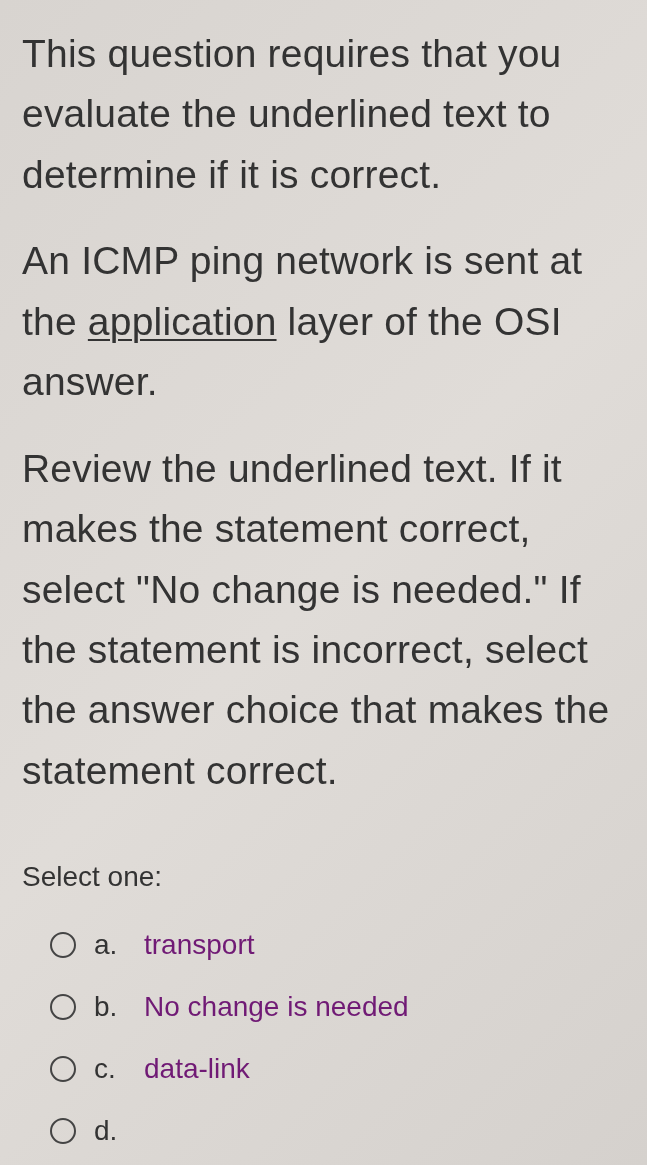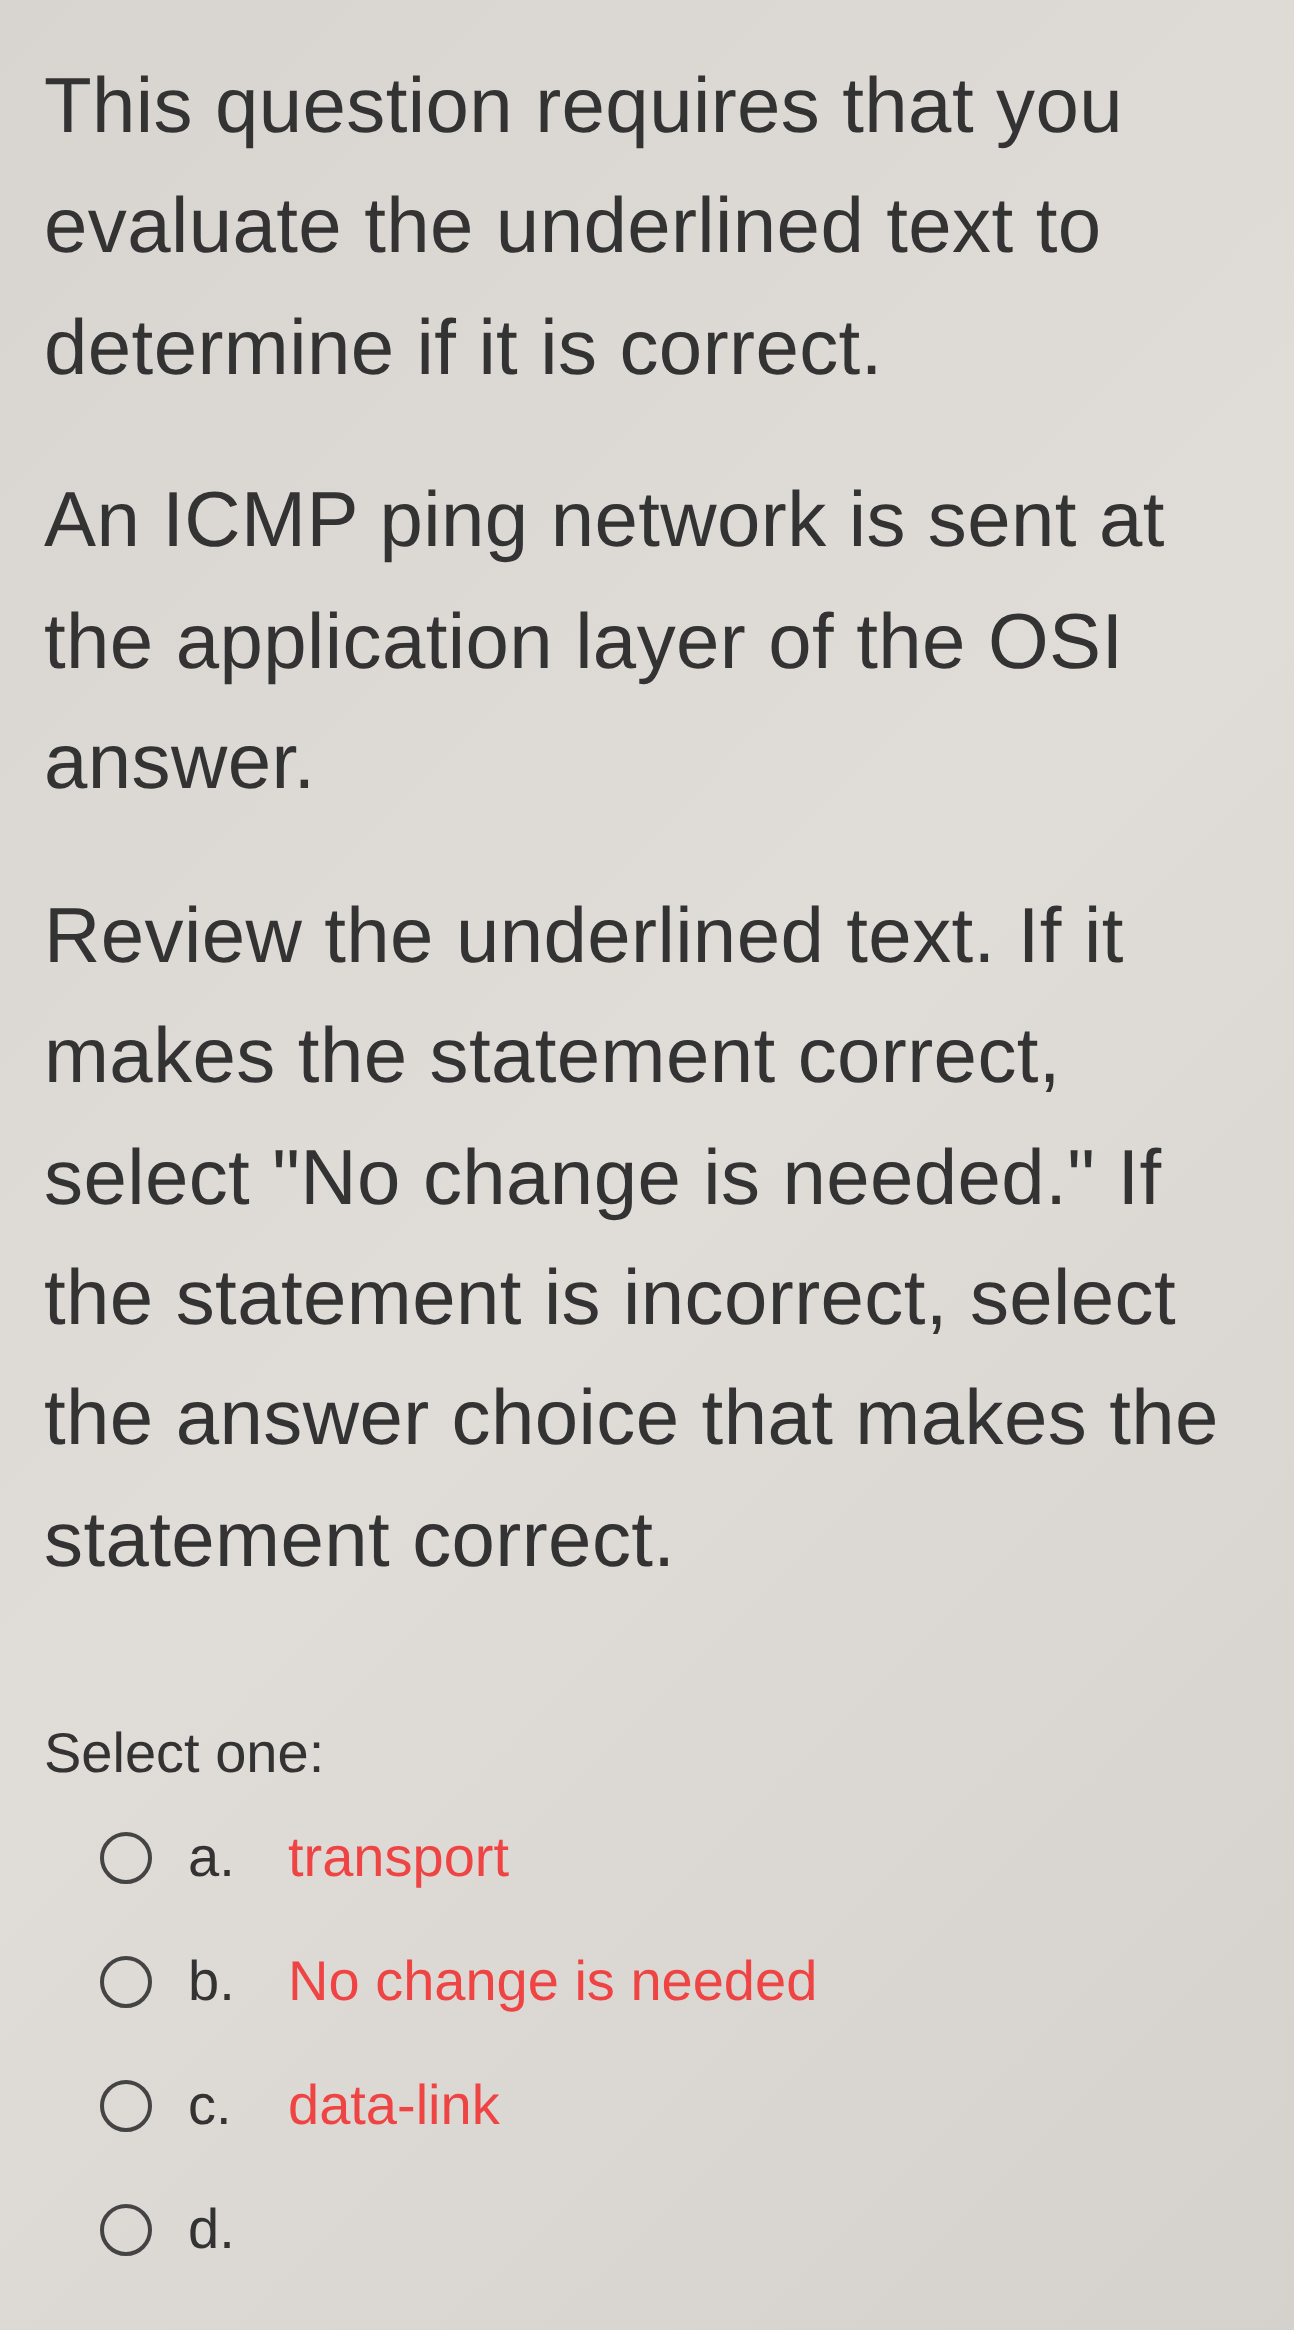--- a/index.html
+++ b/index.html
@@ -18,28 +18,29 @@
       overflow: hidden;
     }
     .question-paragraph {
       font-size: 39px;
       line-height: 1.55;
       color: #333;
       margin-bottom: 26px;
       letter-spacing: 0.2px;
     }
     .underlined {
+      text-decoration: underline;
       text-decoration-thickness: 2px;
       text-underline-offset: 4px;
     }
     .select-one {
       font-size: 28px;
       color: #333;
       margin-top: 60px;
-      margin-bottom: 20px;
+      margin-bottom: 36px;
     }
     .options {
       margin-left: 28px;
     }
     .option-row {
       display: flex;
       align-items: center;
       margin-bottom: 30px;
       cursor: pointer;
     }
@@ -53,21 +54,21 @@
       margin-right: 18px;
     }
     .option-letter {
       font-size: 28px;
       color: #333;
       margin-right: 20px;
       min-width: 30px;
     }
     .option-text {
       font-size: 28px;
-      color: #ef4444;
+      color: #701a75;
     }
   </style>
 </head>
 <body>
 
 <div class="question-paragraph">This question requires that you evaluate the underlined text to determine if it is correct.</div>
 
 <div class="question-paragraph">
   <span>An ICMP ping network is sent at the </span><span class="underlined">application</span><span> layer of the OSI answer.</span>
 </div>

